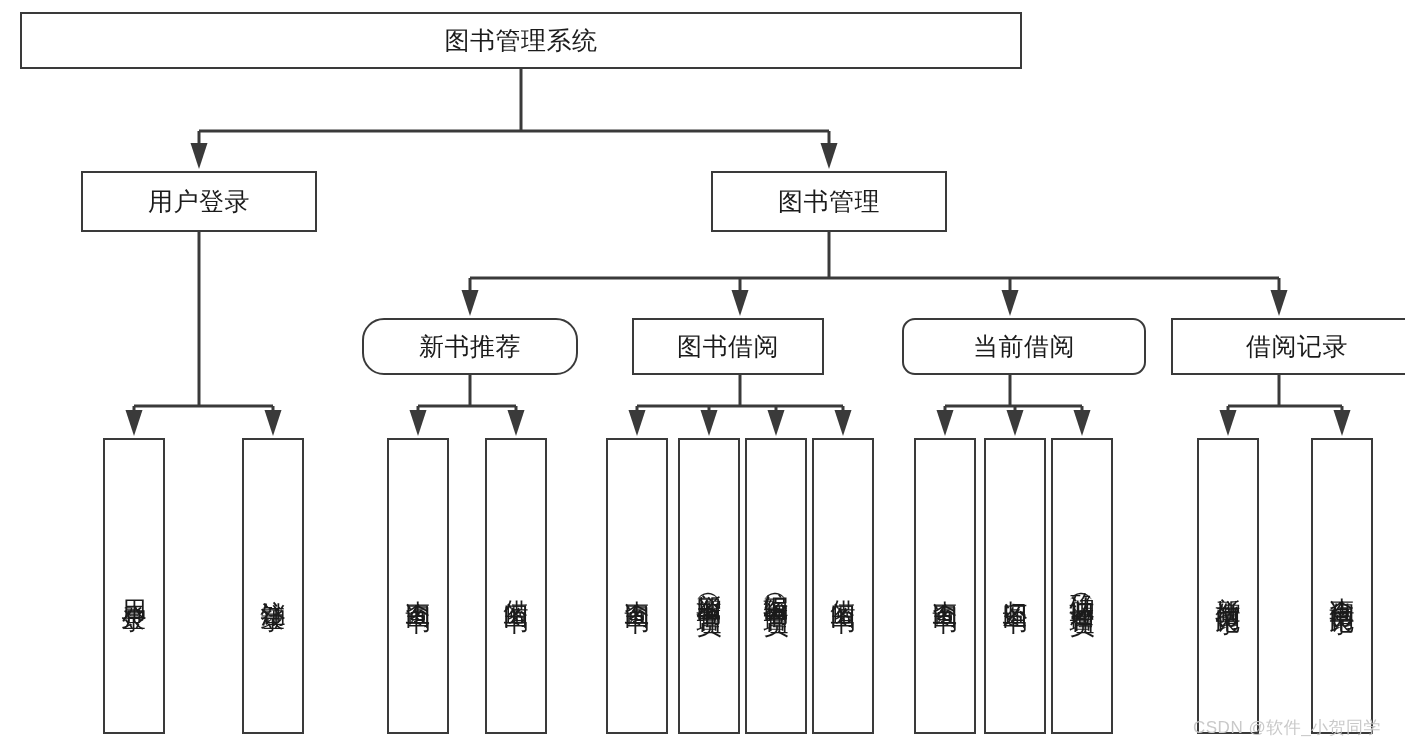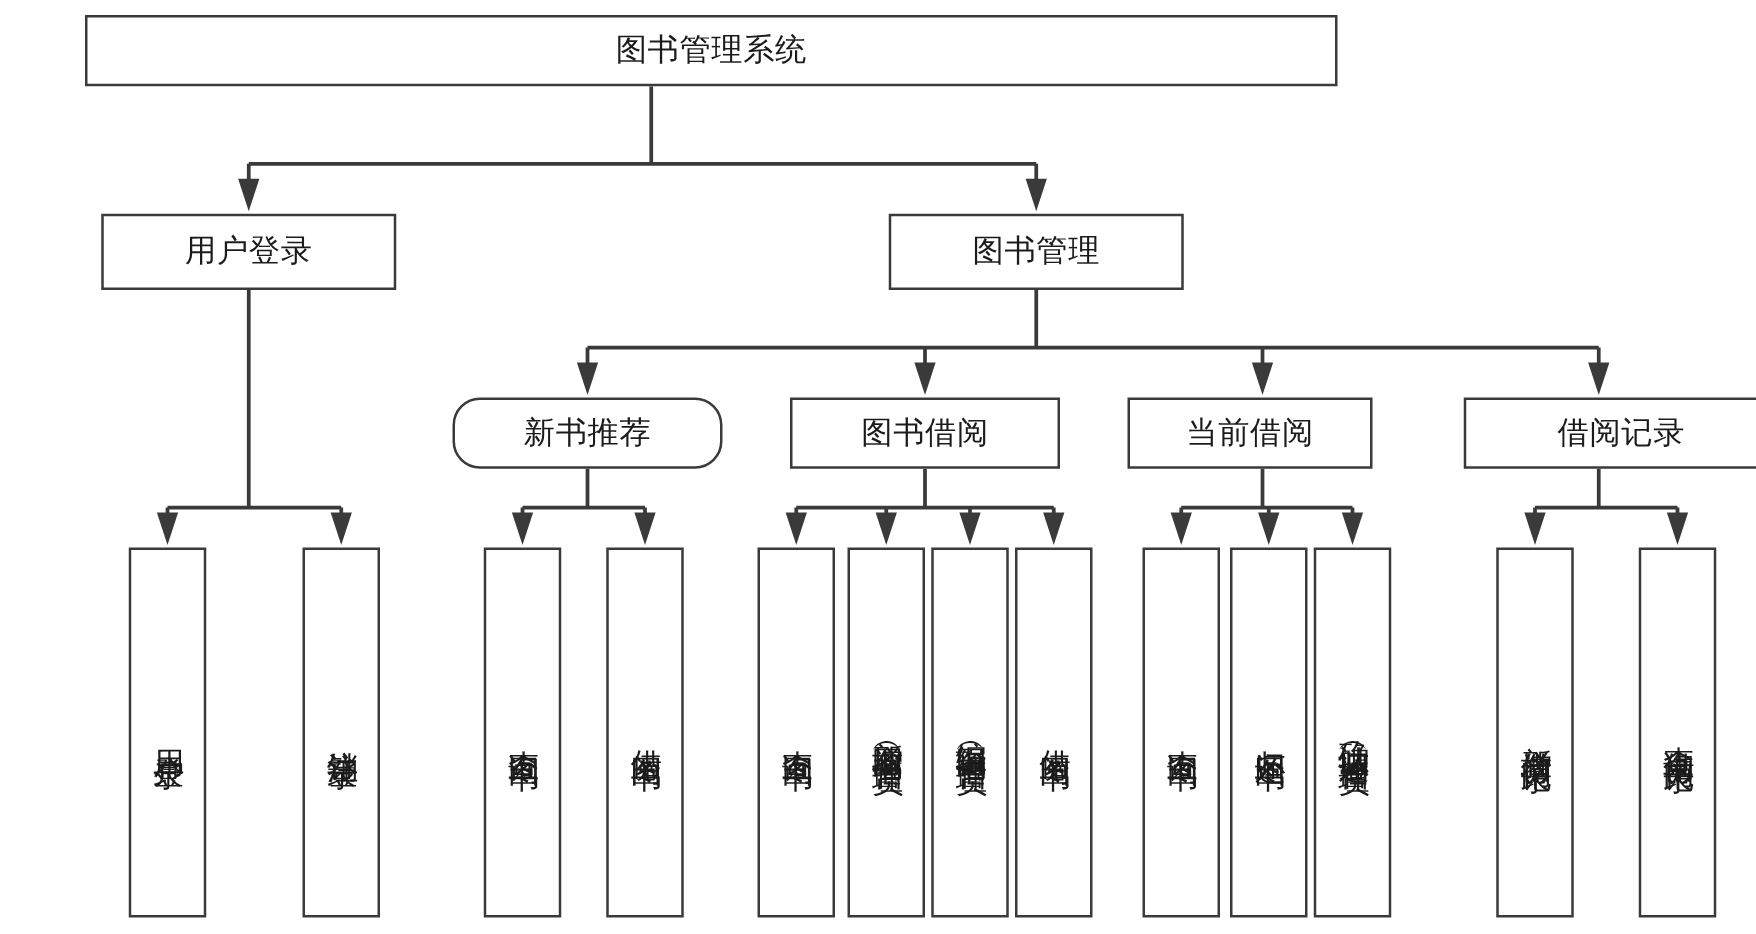--- a/index.html
+++ b/index.html
@@ -138,36 +138,36 @@
         <line x1="1279" y1="375" x2="1279" y2="406" stroke="#3a3a3a" stroke-width="3"></line>
         <line x1="1228" y1="406" x2="1342" y2="406" stroke="#3a3a3a" stroke-width="3"></line>
         <line x1="1228" y1="406" x2="1228" y2="419" stroke="#3a3a3a" stroke-width="3"></line>
         <polygon points="1219.5,410 1236.5,410 1228,436" fill="#3a3a3a"></polygon>
         <line x1="1342" y1="406" x2="1342" y2="419" stroke="#3a3a3a" stroke-width="3"></line>
         <polygon points="1333.5,410 1350.5,410 1342,436" fill="#3a3a3a"></polygon>
       </g>
     </svg>
 
   <div id="node-layer">
-      <div class="node horizontal root" style="left: 20px; top: 12px; width: 1002px; height: 57px; margin-left: 48px;">
+      <div class="node horizontal root" style="left: 20px; top: 12px; width: 1002px; height: 57px;">
         <span class="node-label">图书管理系统</span>
       </div>
       <div class="node horizontal" style="left: 81px; top: 171px; width: 236px; height: 61px;">
         <span class="node-label">用户登录</span>
       </div>
       <div class="node horizontal" style="left: 711px; top: 171px; width: 236px; height: 61px;">
         <span class="node-label">图书管理</span>
       </div>
       <div class="node horizontal" style="left: 362px; top: 318px; width: 216px; height: 57px; border-radius: 22px;">
         <span class="node-label">新书推荐</span>
       </div>
-      <div class="node horizontal" style="left: 632px; top: 318px; width: 216px; height: 57px;">
+      <div class="node horizontal" style="left: 632px; top: 318px; width: 192px; height: 57px;">
         <span class="node-label">图书借阅</span>
       </div>
-      <div class="node horizontal" style="left: 902px; top: 318px; width: 196px; height: 57px;">
+      <div class="node horizontal" style="left: 902px; top: 318px; width: 244px; height: 57px; border-radius: 13px;">
         <span class="node-label">当前借阅</span>
       </div>
       <div class="node horizontal" style="left: 1171px; top: 318px; width: 252px; height: 57px;">
         <span class="node-label">借阅记录</span>
       </div>
       <div class="node vertical" style="left: 103px; top: 438px; width: 62px; height: 296px;">
         <span class="node-label">用户登录</span>
       </div>
       <div class="node vertical" style="left: 242px; top: 438px; width: 62px; height: 296px;">
         <span class="node-label">注销登录</span>
@@ -200,14 +200,15 @@
         <span class="node-label">确认归还（管理员）</span>
       </div>
       <div class="node vertical" style="left: 1197px; top: 438px; width: 62px; height: 296px;">
         <span class="node-label">新增借阅记录</span>
       </div>
       <div class="node vertical" style="left: 1311px; top: 438px; width: 62px; height: 296px;">
         <span class="node-label">查询借阅记录</span>
       </div>
     </div>
 
+  <div id="watermark" style="left: 1193px; top: 716px; color: rgb(201, 201, 201);">CSDN @软件_小贺同学</div>
 
 </div>
 
 </body></html>

